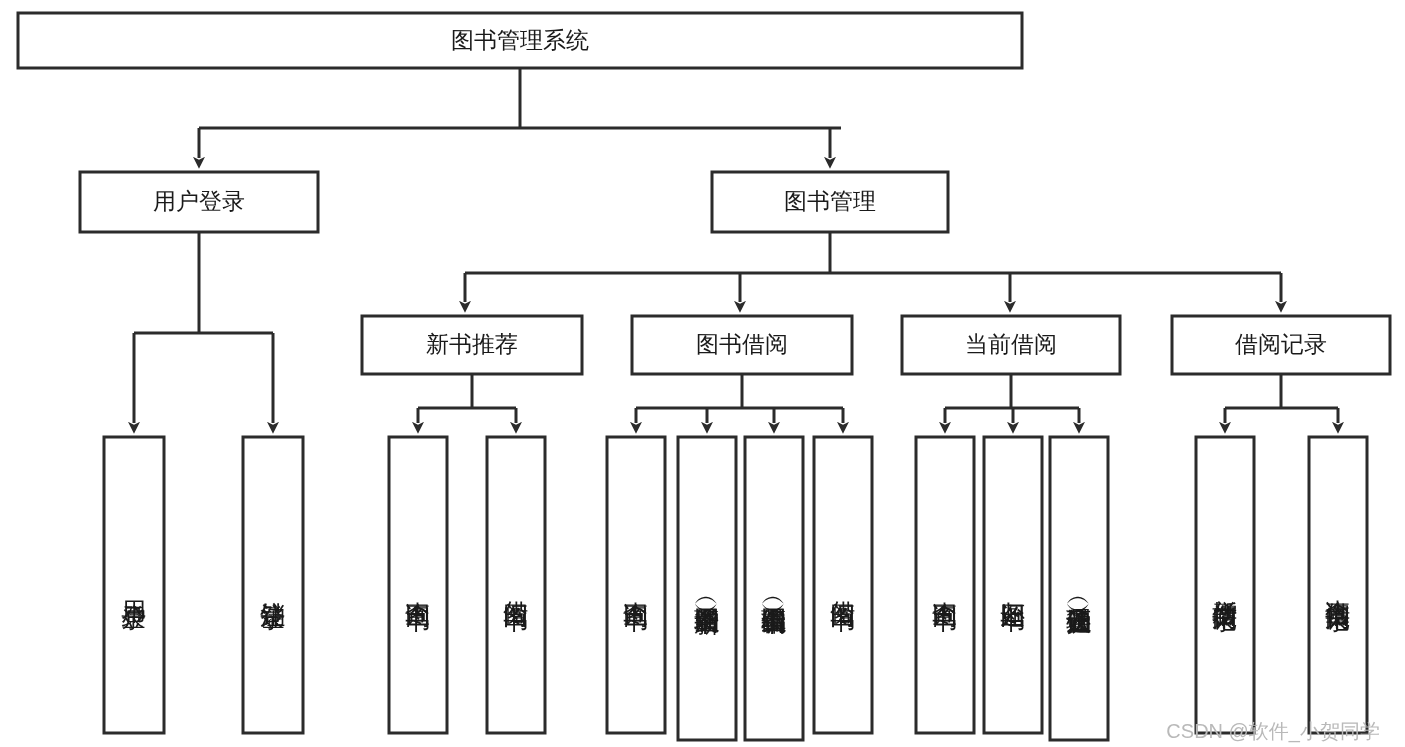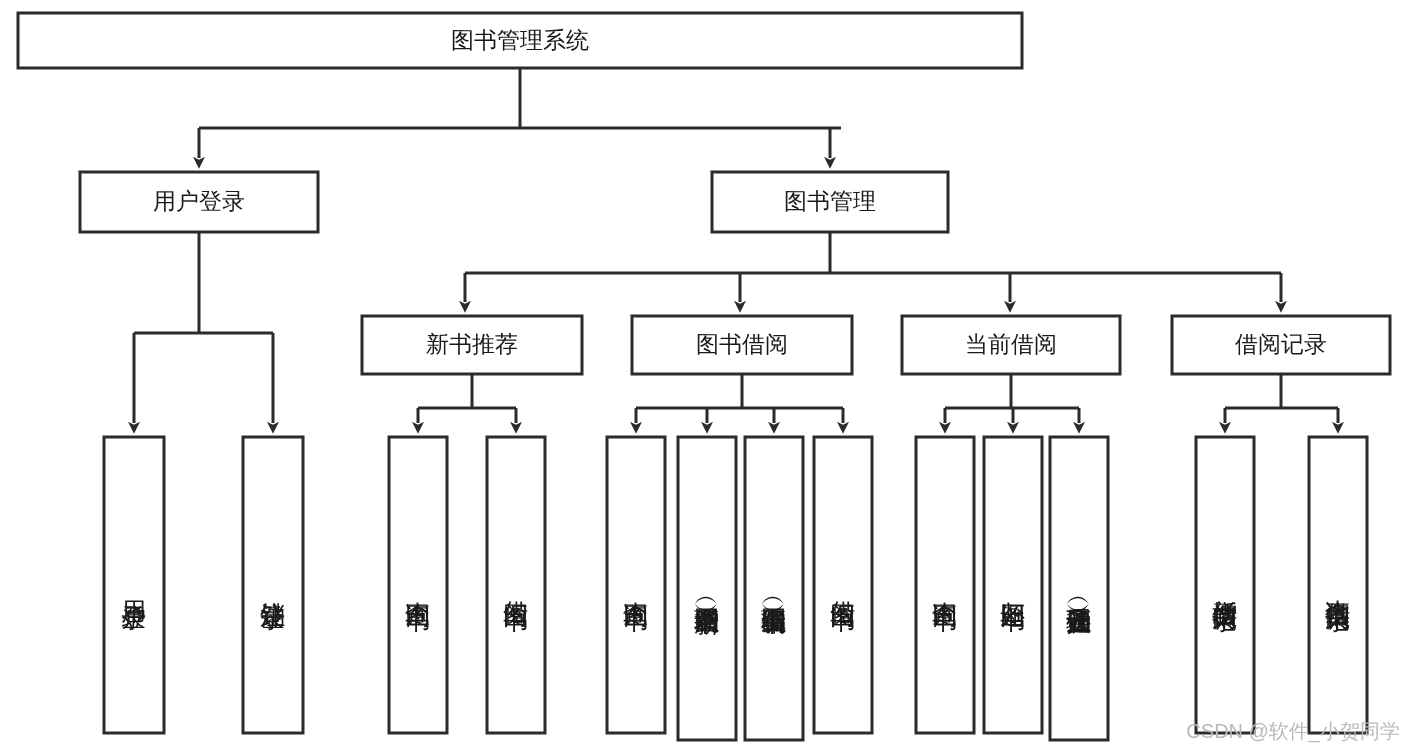--- a/index.html
+++ b/index.html
@@ -45,21 +45,21 @@
     align-items:center;
     justify-content:center;
     white-space:nowrap;
     pointer-events:none;
     user-select:none;
   }
   .vlabel.dense{ font-size:25px; letter-spacing:0px; }
 
   .watermark{
     position:absolute;
-    right:2px;
+    right:22px;
     bottom:2px;
     font-family:"Liberation Sans","DejaVu Sans",sans-serif;
     font-size:20px;
     color:#b9b9b9;
     white-space:nowrap;
     user-select:none;
   }
 </style>
 </head>
 <body>

